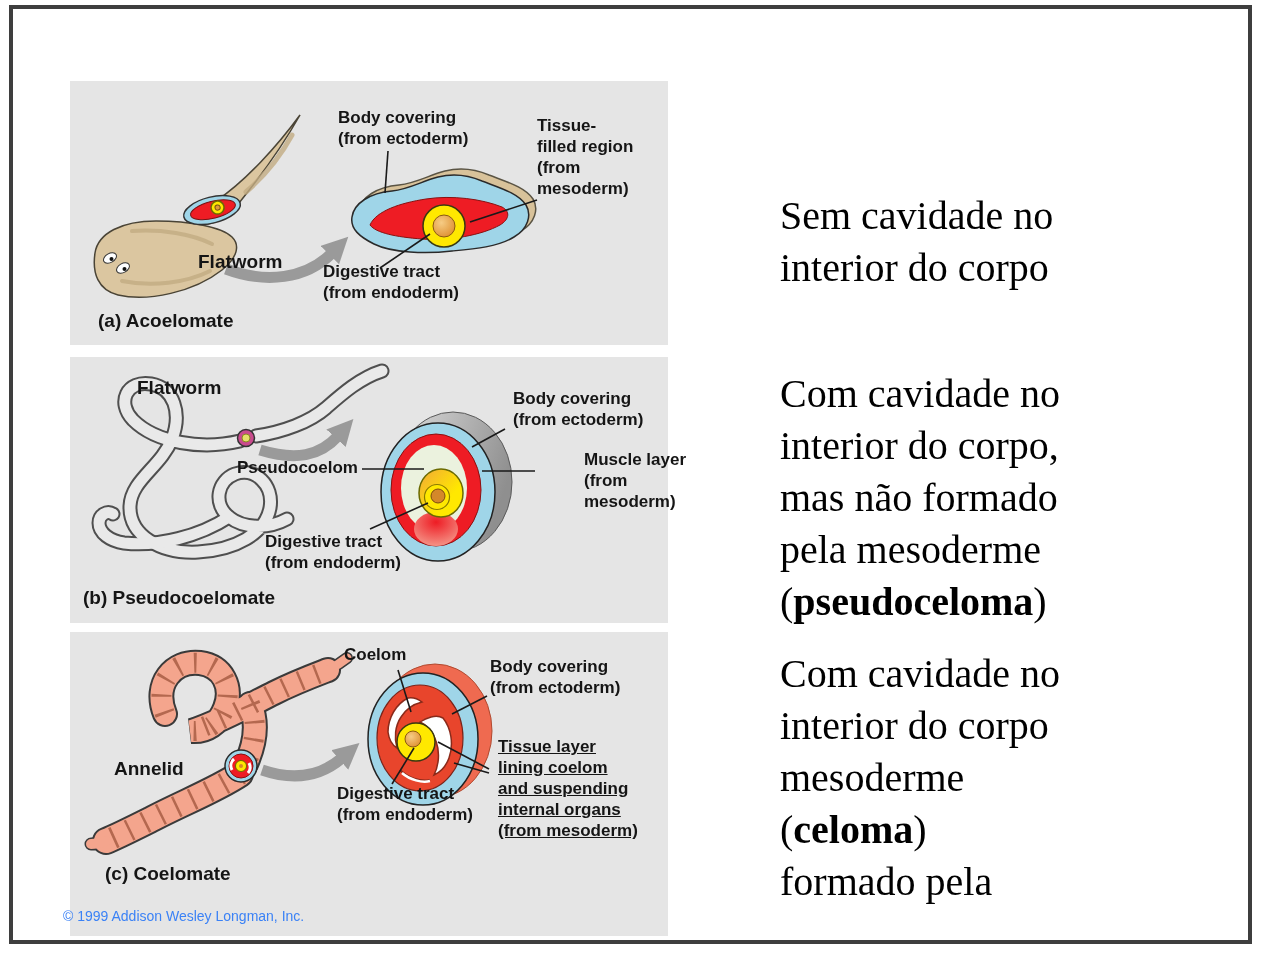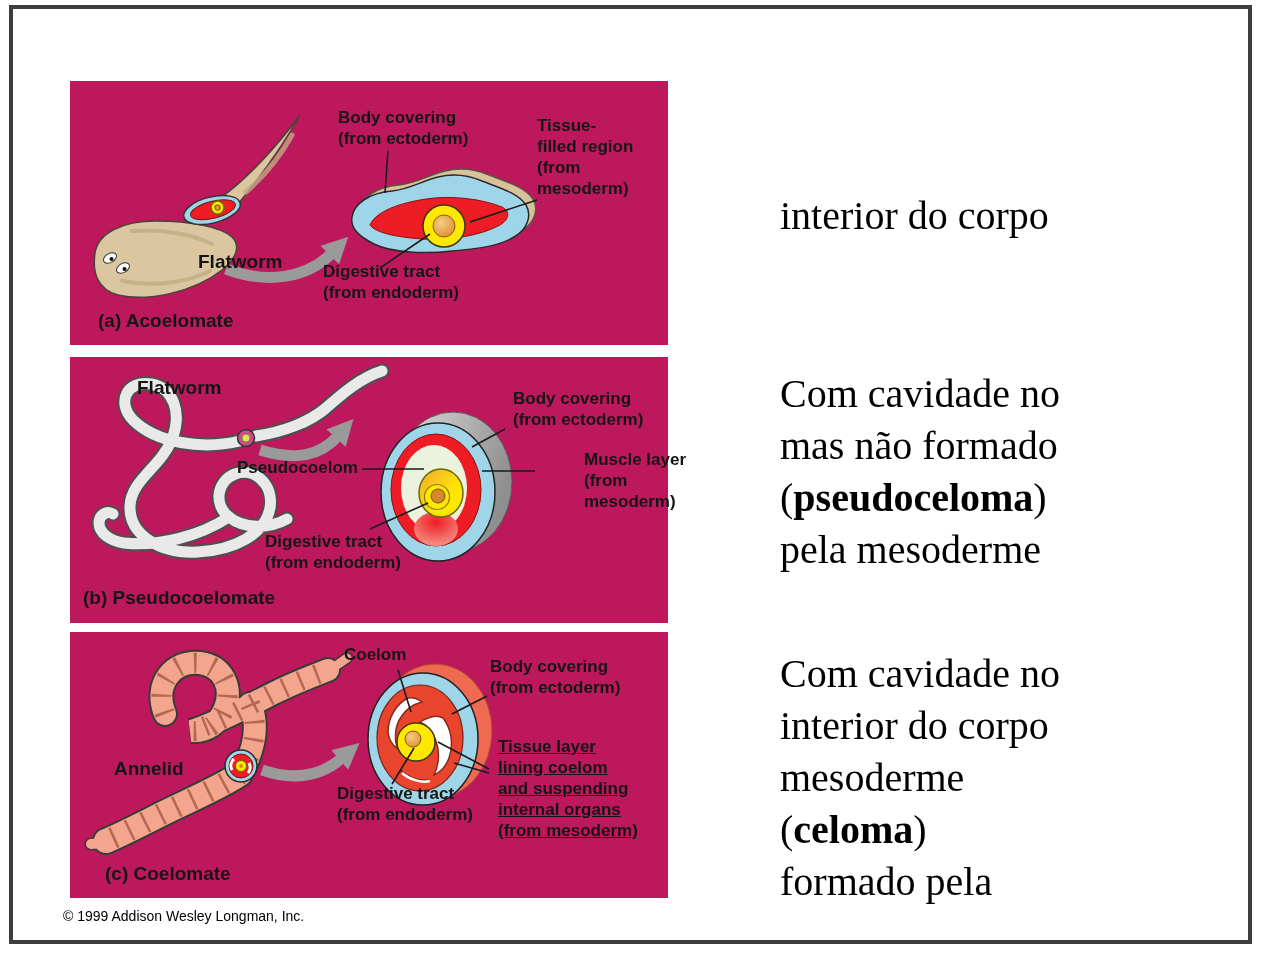--- a/index.html
+++ b/index.html
@@ -1,28 +1,28 @@
 <!DOCTYPE html>
 <html><head>
 <meta charset="utf-8">
 <style>
   html,body{margin:0;padding:0;background:#fff;}
   .stage{position:relative;width:1265px;height:956px;background:#ffffff;overflow:hidden;
          font-family:"Liberation Sans",sans-serif;}
   .frame{position:absolute;left:9px;top:5px;width:1243px;height:939px;
          border:4px solid #3e3e3e;box-sizing:border-box;pointer-events:none;}
-  .panel{position:absolute;left:70px;width:598px;background:#be185d;}
+  .panel{position:absolute;left:70px;width:598px;background:#e5e5e5;}
   .panel svg{position:absolute;left:0;top:0;}
   .plabel{position:absolute;font-weight:bold;font-size:17px;line-height:21px;color:#151515;white-space:nowrap;}
   .organism{position:absolute;font-weight:bold;font-size:19px;color:#151515;white-space:nowrap;}
   .caption{position:absolute;font-weight:bold;font-size:19px;color:#151515;white-space:nowrap;}
   .note{position:absolute;left:780px;width:340px;font-family:"Liberation Serif",serif;
         font-size:40px;line-height:52px;color:#000;}
   .note b{font-weight:bold;}
-  .copyright{position:absolute;left:63px;top:908px;font-size:14px;color:#000000;}
+  .copyright{position:absolute;left:63px;top:908px;font-size:14px;color:#3b82f6;}
 </style>
 </head>
 <body>
 
 <div class="stage">
   <div class="frame"></div>
 
   <div class="panel" style="top:81px;height:264px;">
     <svg width="598" height="264" viewBox="0 0 598 264">
       <defs>
@@ -164,21 +164,21 @@
       <div>(from</div>
       <div>mesoderm)</div>
     </div>
     <div class="plabel" style="left:195px;top:174px;">
       <div>Digestive tract</div>
       <div>(from endoderm)</div>
     </div>
     <div class="caption" style="left:13px;top:230px;">(b) Pseudocoelomate</div>
   </div>
 
-  <div class="panel" style="top:632px;height:266px;">
+  <div class="panel" style="top:632px;height:304px;">
     <svg width="598" height="266" viewBox="0 0 598 266">
       <defs>
         <marker id="ahC" orient="auto" markerUnits="userSpaceOnUse" markerWidth="28" markerHeight="28" refX="3" refY="13">
           <path d="M0,0 L26,13 L0,26 Z" fill="#9a9a9a"></path>
         </marker>
       </defs>
 
       <g fill="none">
         <g stroke="#3a3a3a" stroke-linecap="round">
           <path stroke-width="26" d="M95,82 C83,52 103,28 130,31 C153,34 163,55 155,76 C149,92 136,100 122,99 C150,90 178,74 204,61 C226,50 245,43 258,38"></path>
@@ -248,28 +248,30 @@
     </div>
     <div class="plabel" style="left:267px;top:151px;">
       <div>Digestive tract</div>
       <div>(from endoderm)</div>
     </div>
     <div class="organism" style="left:44px;top:126px;">Annelid</div>
     <div class="caption" style="left:15px;top:231px;margin-left:20px;">(c) Coelomate</div>
   </div>
 
   <div class="note" style="top:190px;">
+    <div>Sem cavidade no</div>
     <div>interior do corpo</div>
   </div>
 
   <div class="note" style="top:368px;">
     <div>Com cavidade no</div>
+    <div>interior do corpo,</div>
     <div>mas não formado</div>
+    <div>pela mesoderme</div>
     <div><span>(</span><b>pseudoceloma</b><span>)</span></div>
-    <div>pela mesoderme</div>
   </div>
 
   <div class="note" style="top:648px;">
     <div>Com cavidade no</div>
     <div>interior do corpo</div>
     <div><span>mesoderme (</span><b>celoma</b><span>)</span></div>
     <div>formado pela</div>
   </div>
 
   <div class="copyright">© 1999 Addison Wesley Longman, Inc.</div>

